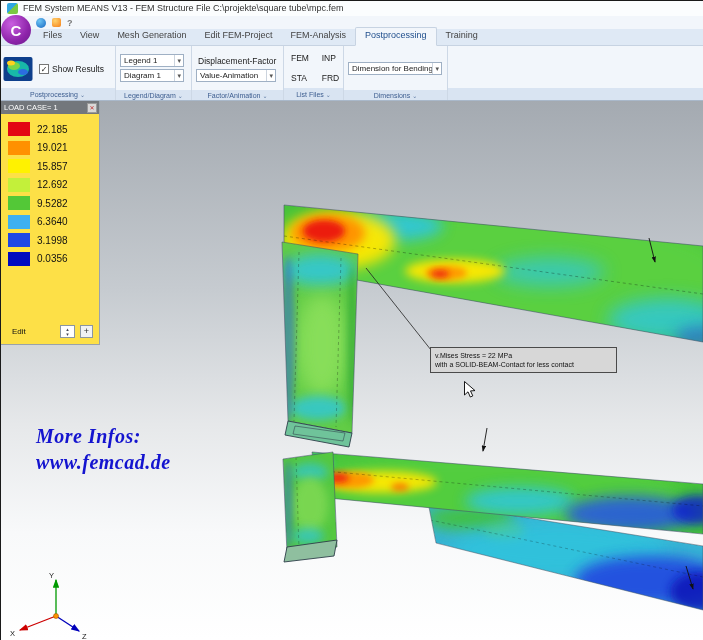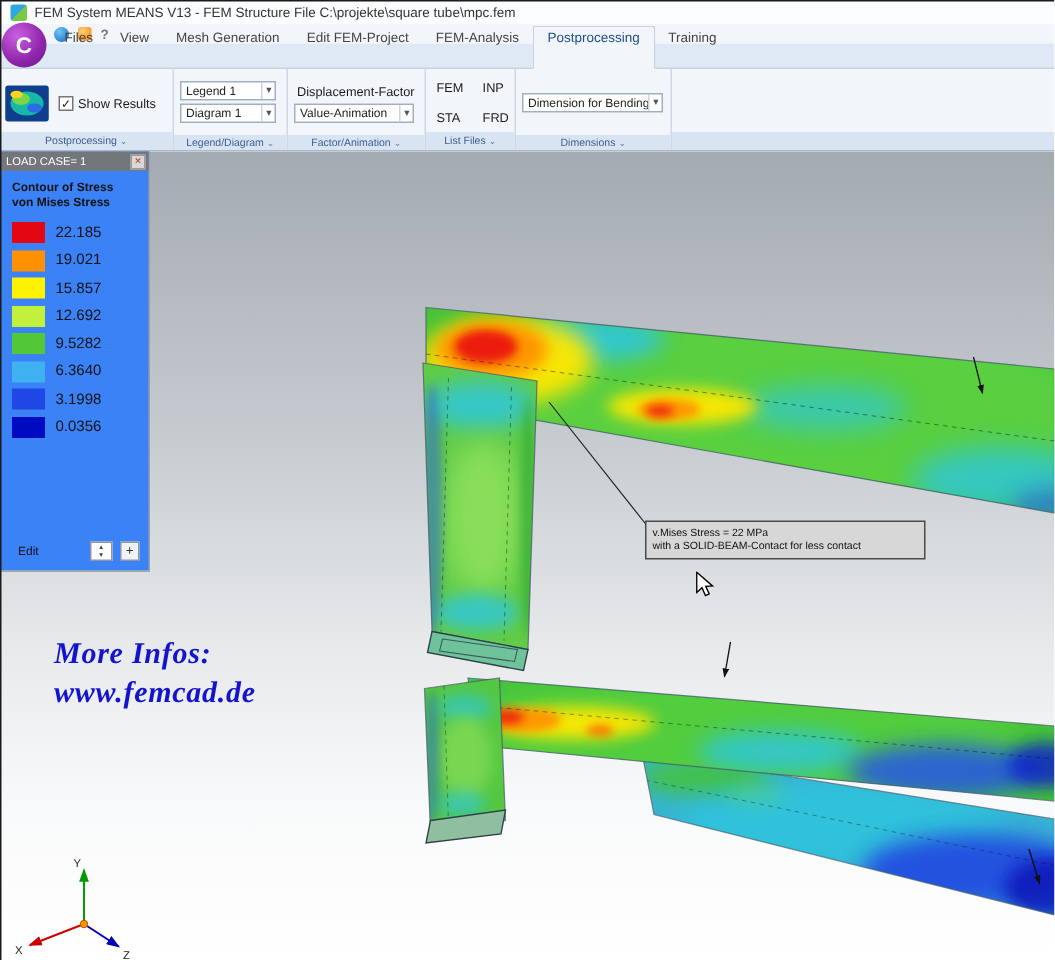--- a/index.html
+++ b/index.html
@@ -19,21 +19,21 @@
   .title-text { font-size: 9px; color: #333; white-space: nowrap; }
 
   
   .qat-row { height: 13px; background: #f2f6fb; display: flex; align-items: center; gap: 6px; padding-left: 36px; }
   .qat-blue { width: 10px; height: 10px; border-radius: 50%; background: radial-gradient(circle at 35% 30%, #6ec6f5, #1565c0); }
   .qat-orange { width: 9px; height: 9px; border-radius: 2px; background: radial-gradient(circle at 35% 30%, #ffd36e, #f57f17); }
   .qat-help { font-size: 9px; font-weight: bold; color: #777; line-height: 10px; }
 
   
   .tab-row { height: 17px; background: #dfe9f5; display: flex; align-items: flex-end; padding-left: 34px; border-bottom: 1px solid #c7d3e2; }
-  .tab { font-size: 9px; color: #444; padding: 2px 9px 15px; white-space: nowrap; }
+  .tab { font-size: 9px; color: #444; padding: 2px 9px 5px; white-space: nowrap; }
   .tab.active { background: #f2f6fb; color: #1f4e8c; border: 1px solid #c7d3e2; border-bottom: 1px solid #f2f6fb; margin-bottom: -1px; border-radius: 2px 2px 0 0; }
 
   
   .ribbon { height: 55px; display: flex; background: #f2f6fb; border-bottom: 1px solid #a9b8ca; }
   .rgroup { display: flex; flex-direction: column; border-right: 1px solid #cdd8e6; }
   .rgroup-content { height: 42px; padding: 2px 4px; }
   .rgroup-label { height: 12px; background: #d9e4f2; font-size: 7px; color: #3d5d8f; display: flex; align-items: center; justify-content: center; gap: 2px; }
   .gchev { font-size: 6px; color: #5a76a0; }
 
   .pp-content { display: flex; align-items: center; gap: 6px; padding-top: 6px; padding-left: 3px; }
@@ -46,21 +46,21 @@
 
   .dropdown { display: flex; align-items: center; justify-content: space-between; height: 13px; background: #fff; border: 1px solid #9fb0c4; font-size: 8px; color: #222; padding: 0 2px 0 3px; }
   .dd-text { white-space: nowrap; overflow: hidden; }
   .chev { font-size: 7px; color: #555; border-left: 1px solid #ccd4de; padding-left: 2px; line-height: 11px; }
 
   .lf-grid { display: grid; grid-template-columns: auto auto; column-gap: 9px; row-gap: 4px; font-size: 8.5px; color: #1a1a1a; padding: 7px 0 0 7px; }
 
   .dim-wrap { display: flex; align-items: center; height: 100%; padding-top: 2px; }
 
   
-  .legend-panel { position: absolute; left: 0; top: 101px; width: 100px; height: 280px; background: #3b82f6; border-right: 1px solid #9aa2aa; border-bottom: 1px solid #9aa2aa; z-index: 5; display: flex; flex-direction: column; }
+  .legend-panel { position: absolute; left: 0; top: 101px; width: 100px; height: 244px; background: #fde047; border-right: 1px solid #9aa2aa; border-bottom: 1px solid #9aa2aa; z-index: 5; display: flex; flex-direction: column; }
   .lp-header { height: 13px; background: #73777c; color: #fff; font-size: 7.5px; display: flex; align-items: center; padding: 0 2px 0 4px; flex: 0 0 auto; }
   .lp-header .spacer { flex: 1; }
   .lp-close { width: 10px; height: 10px; background: #d8d8d8; border: 1px solid #9a9a9a; color: #c03030; font-size: 6px; line-height: 8px; text-align: center; }
   .lp-title { font-size: 8px; font-weight: bold; color: #111; padding: 6px 0 0 8px; line-height: 10px; }
   .lp-entries { padding: 8px 0 0 8px; flex: 1; }
   .lp-entry { display: flex; align-items: center; margin-bottom: 4.5px; height: 14px; }
   .lp-swatch { width: 22px; height: 14px; flex: 0 0 auto; }
   .lp-value { font-size: 10px; color: #111; margin-left: 7px; }
   .lp-edit { display: flex; align-items: center; padding: 0 6px 6px 12px; gap: 5px; flex: 0 0 auto; }
   .lp-edit-label { font-size: 8px; color: #111; }
@@ -329,24 +329,20 @@
     <text x="82" y="639" font-size="7.5" fill="#222">Z</text>
   </g>
 </svg>
 
 <div class="legend-panel">
   <div class="lp-header">
     <span>LOAD CASE= 1</span>
     <span class="spacer"></span>
     <span class="lp-close">✕</span>
   </div>
-  <div class="lp-title">
-    <div>Contour of Stress</div>
-    <div>von Mises Stress</div>
-  </div>
   <div class="lp-entries">
     <div class="lp-entry">
         <div class="lp-swatch" style="background: rgb(227, 6, 19);"></div>
         <div class="lp-value">22.185</div>
       </div>
     <div class="lp-entry">
         <div class="lp-swatch" style="background: rgb(255, 145, 0);"></div>
         <div class="lp-value">19.021</div>
       </div>
     <div class="lp-entry">

